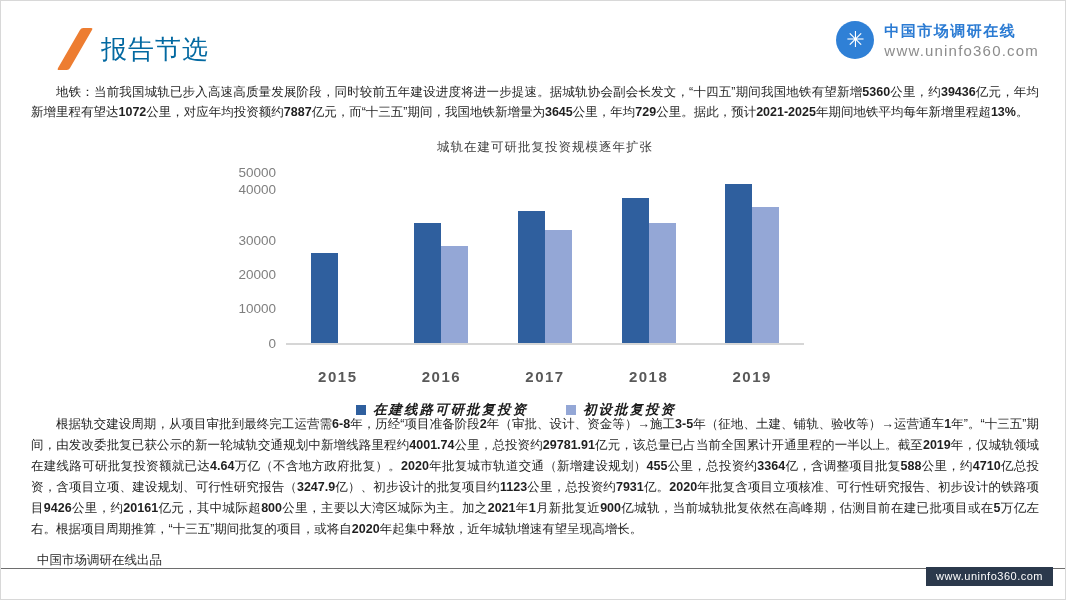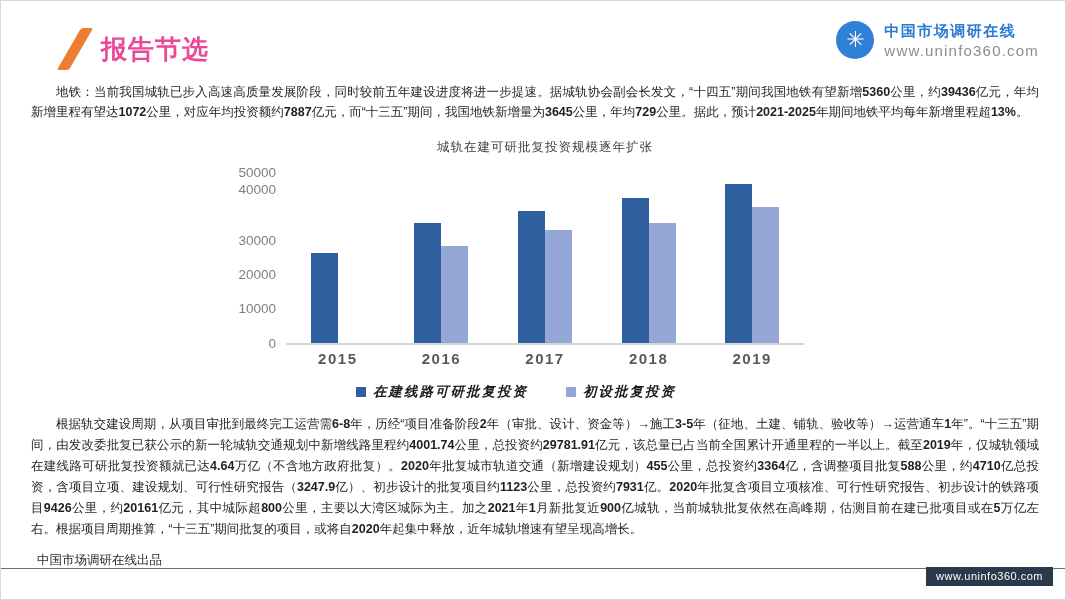--- a/index.html
+++ b/index.html
@@ -16,22 +16,22 @@
   
   .slash{
     position:absolute;left:68px;top:27px;
     width:12px;height:42px;
     background:#ED7D31;
     transform:skewX(-30deg);
     border-radius:2px;
   }
   .page-title{
     position:absolute;left:100px;top:31px;
-    font-size:26px;font-weight:bold;
-    color:#ec4899;letter-spacing:1px;
+    font-size:26px;font-weight:normal;
+    color:#0369a1;letter-spacing:1px;
   }
   .brand{
     position:absolute;right:26px;top:20px;
     display:flex;align-items:center;gap:10px;
   }
   .brand-icon{
     width:38px;height:38px;border-radius:50%;
     background:#2F80D6;color:#fff;
     display:flex;align-items:center;justify-content:center;
     font-size:22px;line-height:1;
@@ -76,21 +76,21 @@
     position:relative;flex:1;height:171px;
     border-bottom:2px solid #d6d6d6;
     display:flex;align-items:flex-end;
   }
   .bargroup{
     flex:1;display:flex;justify-content:center;align-items:flex-end;height:100%;
   }
   .bar{width:27px;flex:none;}
   .bar.empty{background:transparent;}
   .x-labels{
-    margin-left:58px;display:flex;margin-top:5px;
+    margin-left:58px;display:flex;margin-top:23px;
   }
   .xtick{
     flex:1;text-align:center;
     font-size:15px;font-weight:bold;color:#595959;letter-spacing:1.5px;
   }
   .legend{
     margin-top:16px;display:flex;justify-content:center;gap:38px;
   }
   .legend-item{display:flex;align-items:center;gap:7px;}
   .legend-swatch{width:10px;height:10px;flex:none;}

